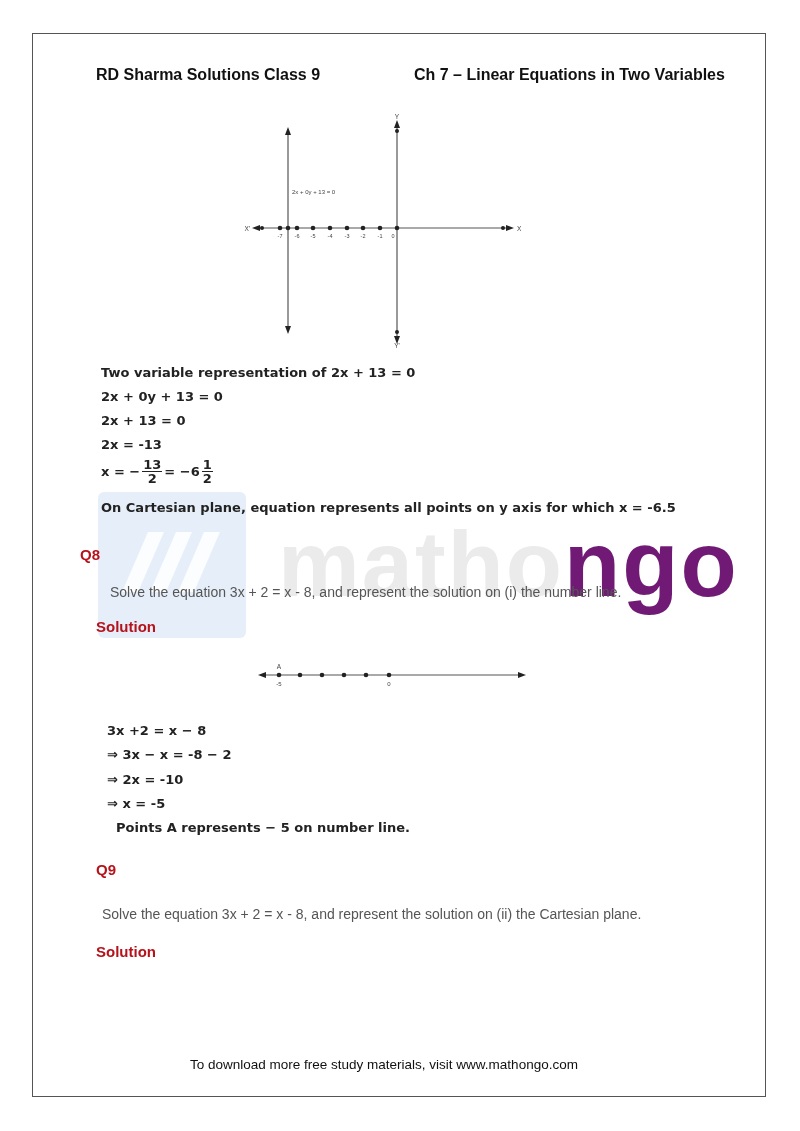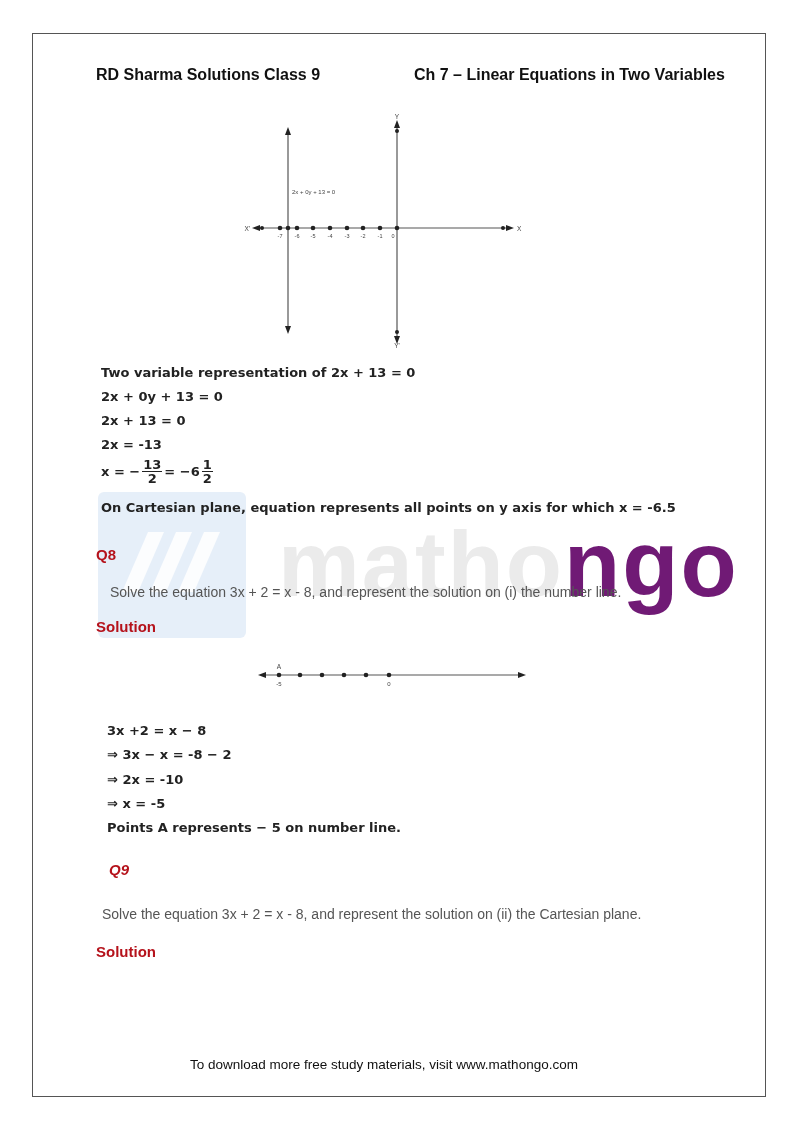--- a/index.html
+++ b/index.html
@@ -82,21 +82,21 @@
 
 <div class="abs eq" style="left:101px; top:365px;">Two variable representation of 2x + 13 = 0</div>
 <div class="abs eq" style="left:101px; top:389px;">2x + 0y + 13 = 0</div>
 <div class="abs eq" style="left:101px; top:413px;text-align:right;">2x + 13 = 0</div>
 <div class="abs eq" style="left:101px; top:437px;">2x = -13</div>
 <div class="abs eq" style="left:101px; top:458px;">
   <span style="vertical-align:middle;">x = −</span><span class="frac"><span class="num">13</span><span>2</span></span><span style="vertical-align:middle;">= −6</span><span class="frac"><span class="num">1</span><span>2</span></span>
 </div>
 <div class="abs eq" style="left:101px; top:500px;">On Cartesian plane, equation represents all points on y axis for which x = -6.5</div>
 
-<div class="abs q-title" style="left:96px; top:546px;">Q8</div>
+<div class="abs q-title" style="left:80px; top:546px;">Q8</div>
 <div class="abs q-text" style="left:110px; top:584px;">Solve the equation 3x + 2 = x - 8, and represent the solution on (i) the number line.</div>
 <div class="abs q-title" style="left:96px; top:618px;">Solution</div>
 
 <svg class="abs" style="left:250px; top:660px;" width="285" height="35" viewBox="250 660 285 35">
   <line x1="262" y1="675" x2="522" y2="675" stroke="#555" stroke-width="1.2"></line>
   <polygon points="258,675 266,672 266,678" fill="#222"></polygon>
   <polygon points="526,675 518,672 518,678" fill="#222"></polygon>
   <circle cx="279" cy="675" r="2.3" fill="#222"></circle>
   <circle cx="300" cy="675" r="2.3" fill="#222"></circle>
   <circle cx="322" cy="675" r="2.3" fill="#222"></circle>
@@ -105,19 +105,19 @@
   <circle cx="389" cy="675" r="2.3" fill="#222"></circle>
   <text x="279" y="669" font-size="6.5" fill="#444" text-anchor="middle">A</text>
   <text x="279" y="686" font-size="6" fill="#444" text-anchor="middle">-5</text>
   <text x="389" y="686" font-size="6" fill="#444" text-anchor="middle">0</text>
 </svg>
 
 <div class="abs eq" style="left:107px; top:723px;">3x +2 = x − 8</div>
 <div class="abs eq" style="left:107px; top:747px;">⇒ 3x − x = -8 − 2</div>
 <div class="abs eq" style="left:107px; top:772px;">⇒ 2x = -10</div>
 <div class="abs eq" style="left:107px; top:796px;">⇒ x = -5</div>
-<div class="abs eq" style="left:107px; top:820px;">Points A represents − 5 on number line.</div>
+<div class="abs eq" style="left:116px; top:820px;">Points A represents − 5 on number line.</div>
 
-<div class="abs q-title" style="left:109px; top:861px;font-style:italic;">Q9</div>
+<div class="abs q-title" style="left:96px; top:861px;">Q9</div>
 <div class="abs q-text" style="left:102px; top:906px;">Solve the equation 3x + 2 = x - 8, and represent the solution on (ii) the Cartesian plane.</div>
 <div class="abs q-title" style="left:96px; top:943px;">Solution</div>
 
 <div class="abs footer" style="left:190px; top:1057px;">To download more free study materials, visit www.mathongo.com</div>
 
 </body></html>

